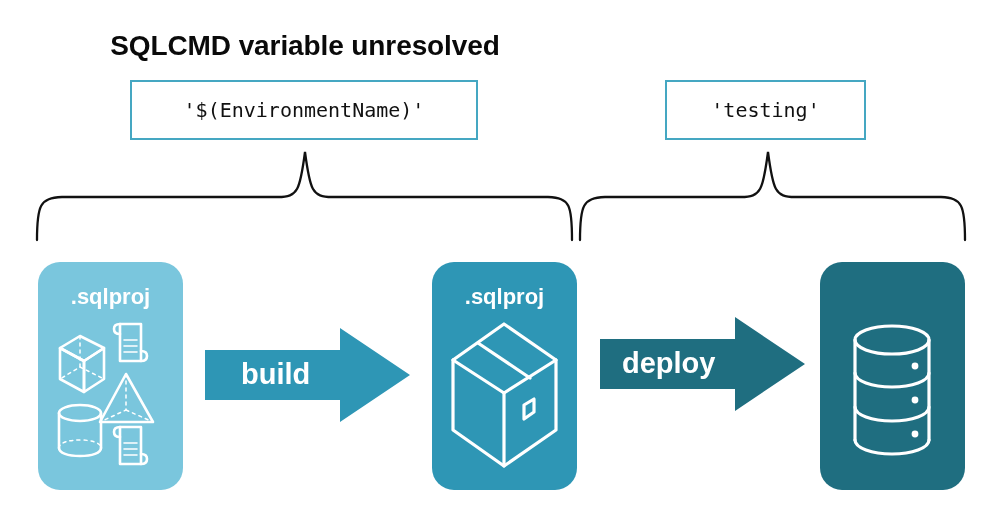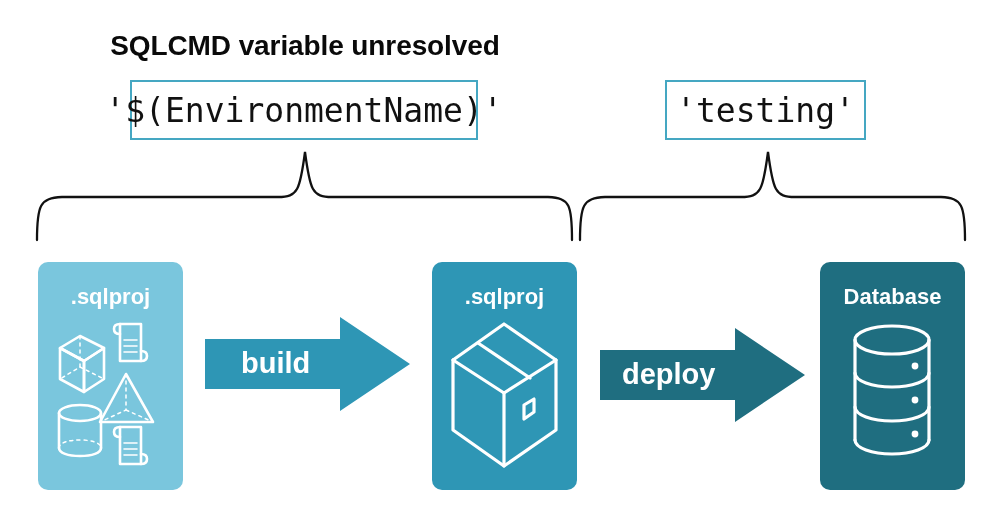--- a/index.html
+++ b/index.html
@@ -35,41 +35,41 @@
   
   .code-box {
     position: absolute;
     border: 2px solid #45a7c2;
     background: #ffffff;
     box-sizing: border-box;
     display: flex;
     align-items: center;
     justify-content: center;
     font-family: "DejaVu Sans Mono", "Liberation Mono", monospace;
-    font-size: 33px;
+    font-size: 20px;
     color: #111111;
     letter-spacing: 0px;
   }
   #code-box-left  { left: 130px; top: 80px; width: 348px; height: 60px; }
   #code-box-right { left: 665px; top: 80px; width: 201px; height: 60px; }
 
   
   .brace-svg {
     position: absolute;
     left: 0;
     top: 0;
     width: 1000px;
     height: 522px;
     pointer-events: none;
   }
 
   
   .stage-box {
     position: absolute;
-    border-radius: 10px;
+    border-radius: 22px;
     box-sizing: border-box;
     text-decoration: underline;
   }
   .stage-label {
     position: absolute;
     left: 0;
     right: 0;
     text-align: center;
     font-family: "Liberation Sans", sans-serif;
     font-weight: bold;
@@ -97,22 +97,22 @@
     position: absolute;
   }
   .arrow-label {
     position: absolute;
     font-family: "Liberation Sans", sans-serif;
     font-weight: bold;
     font-size: 29px;
     color: #ffffff;
     white-space: nowrap;
   }
-  #arrow-build  { left: 205px; top: 314px; width: 205px; height: 100px; }
-  #arrow-deploy { left: 600px; top: 325px; width: 205px; height: 100px; }
+  #arrow-build  { left: 205px; top: 325px; width: 205px; height: 100px; }
+  #arrow-deploy { left: 600px; top: 314px; width: 205px; height: 100px; }
   #arrow-build  .arrow-label { left: 36px;  top: 33px; }
   #arrow-deploy .arrow-label { left: 22px;  top: 33px; }
 </style>
 </head>
 <body>
 
 <div id="canvas">
 
   <div class="heading" id="heading-left">SQLCMD variable unresolved</div>
 
@@ -195,21 +195,20 @@
         <path d="M 72,131 L 72,204"></path>
 
         <path d="M 46,81 L 98,116"></path>
 
         <path d="M 92,143 L 102,137 L 102,150 L 92,157 Z"></path>
       </g>
     </svg>
   </div>
 
   <div class="stage-box" id="box-database">
-    <div class="stage-label">Database</div>
     <svg class="box-art" viewBox="0 0 145 228">
       <g fill="none" stroke="#ffffff" stroke-width="3.2" stroke-linejoin="round" stroke-linecap="round">
         <ellipse cx="72" cy="78" rx="37" ry="14"></ellipse>
         <path d="M 35,78 L 35,178"></path>
         <path d="M 109,78 L 109,178"></path>
         <path d="M 35,178 C 35,186 52,192 72,192 C 92,192 109,186 109,178"></path>
         <path d="M 35,111 C 35,119 52,125 72,125 C 92,125 109,119 109,111"></path>
         <path d="M 35,145 C 35,153 52,159 72,159 C 92,159 109,153 109,145"></path>
         <circle cx="95" cy="104" r="3.4" fill="#ffffff" stroke="none"></circle>
         <circle cx="95" cy="138" r="3.4" fill="#ffffff" stroke="none"></circle>

